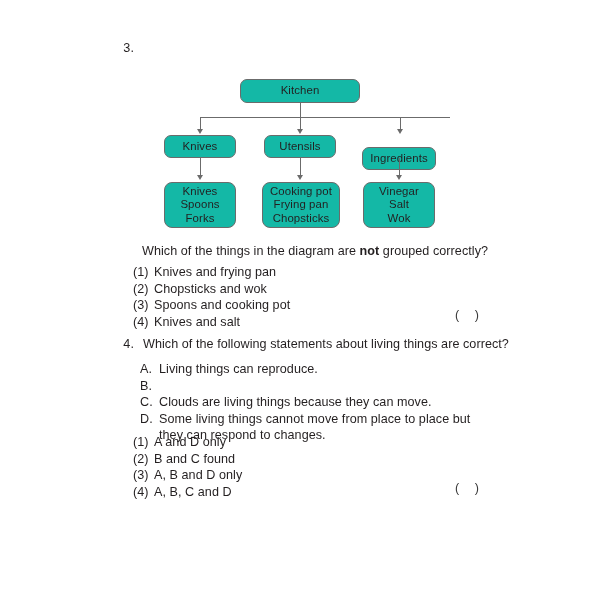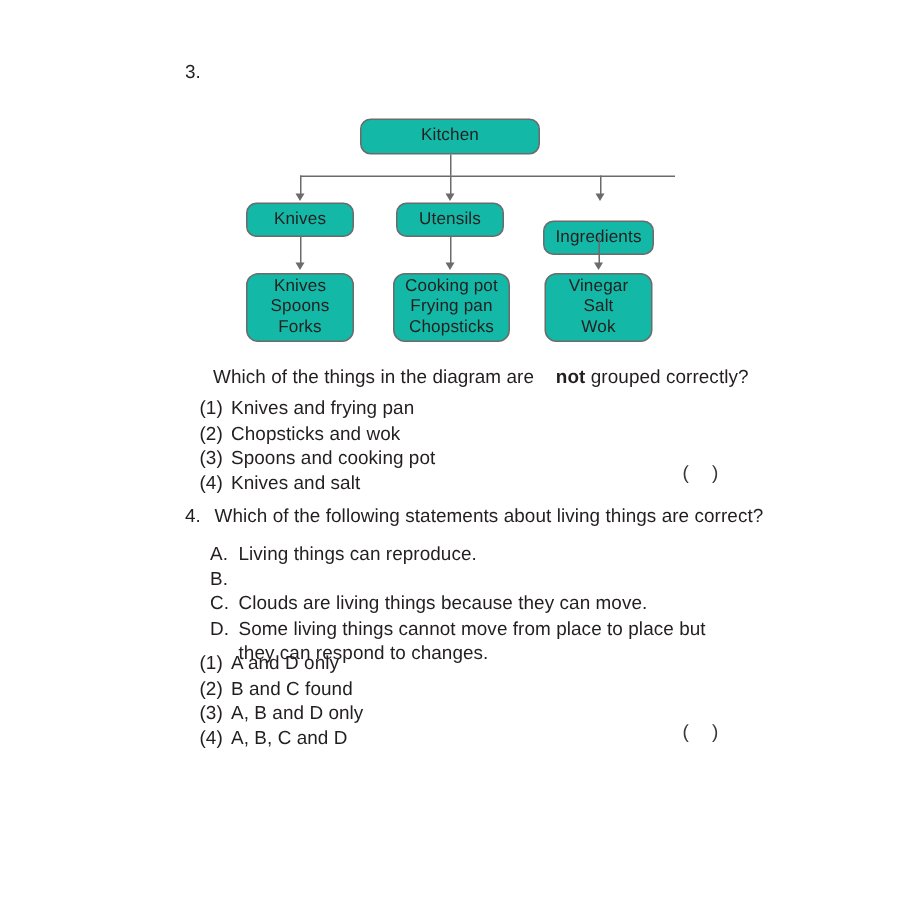--- a/index.html
+++ b/index.html
@@ -40,21 +40,21 @@
     line-height: 17.5px;
     letter-spacing: 0.1px;
   }
   .q-stem {
     margin-left: 9px;
     font-size: 12.6px;
     line-height: 17.5px;
     letter-spacing: 0.05px;
     max-width: 360px;
   }
-  .q-stem b { font-weight: 700; margin-left: 11px; }
+  .q-stem b { font-weight: 700; }
 
   
   .diagram {
     position: absolute;
     left: 150px;
     top: 74px;
     width: 300px;
     height: 160px;
   }
   .node {

